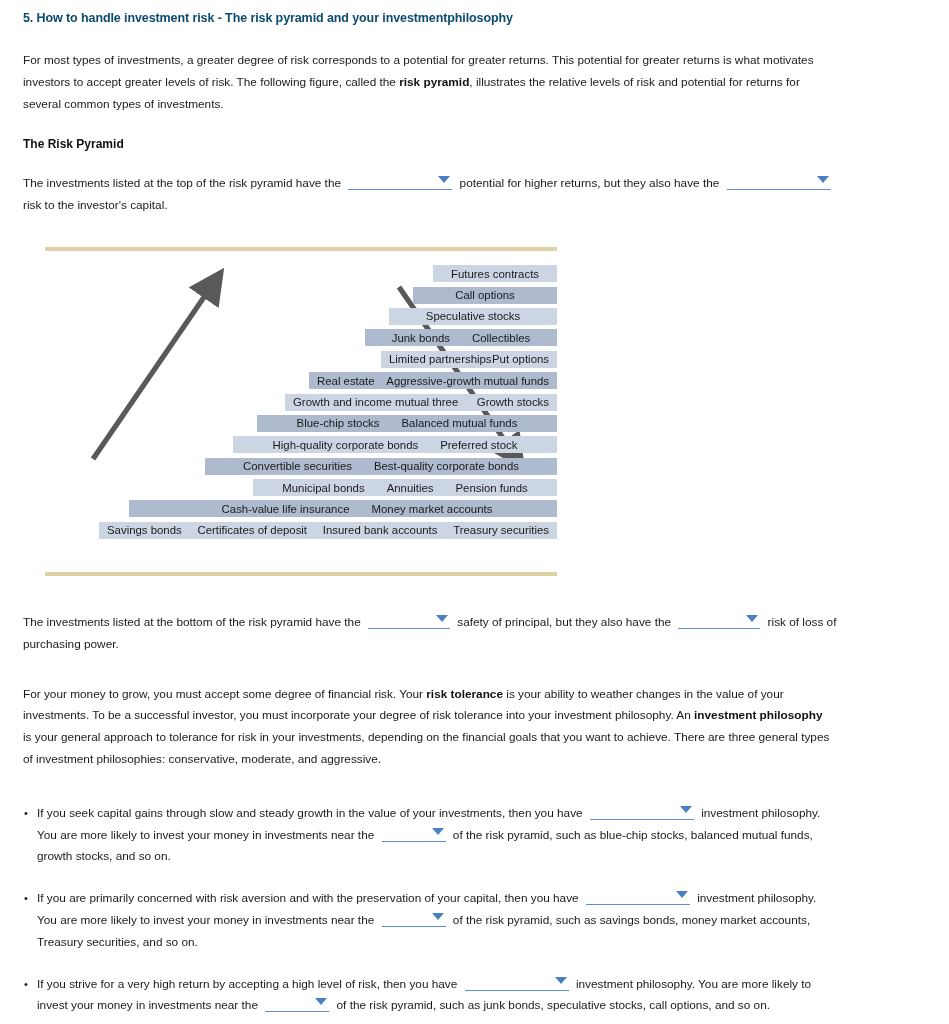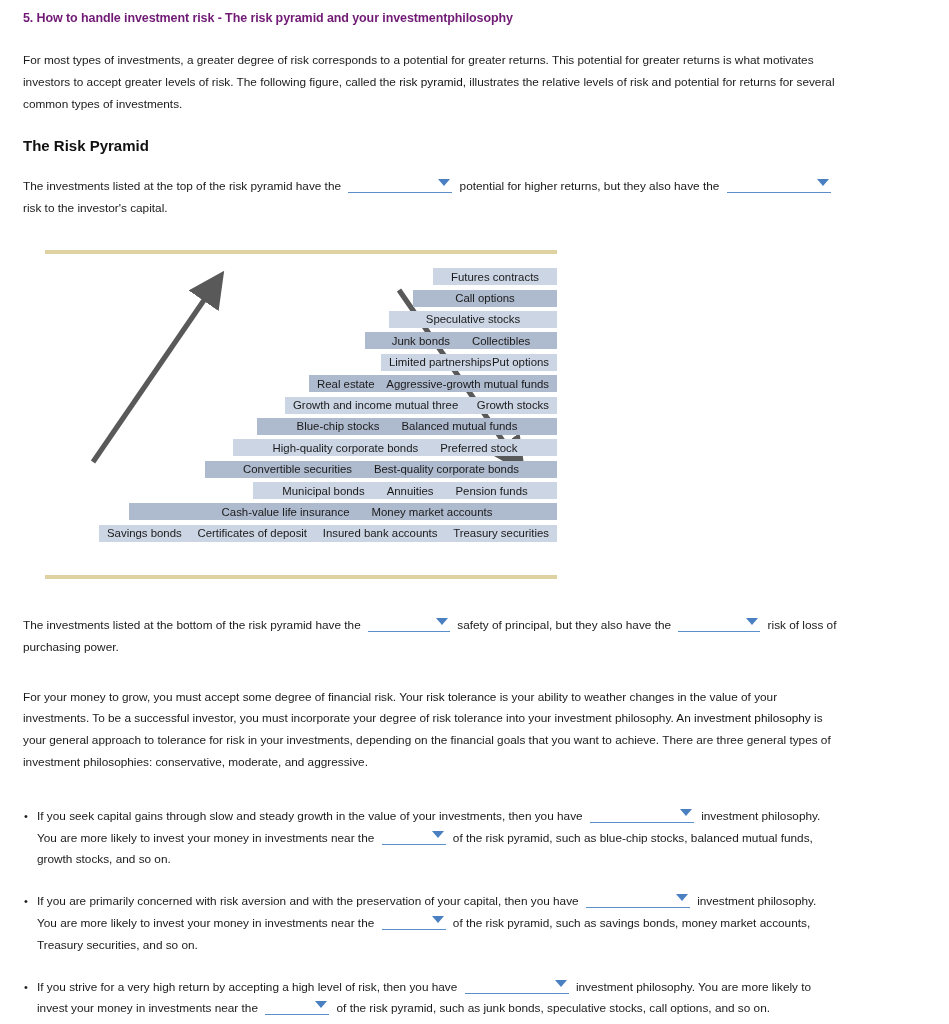--- a/index.html
+++ b/index.html
@@ -8,44 +8,44 @@
     background:#ffffff;
     font-family:"Liberation Sans", sans-serif;
     color:#1a1a1a;
     -webkit-font-smoothing:antialiased;
   }
   .page{position:relative;width:949px;min-height:1024px;padding:0;box-sizing:border-box;}
 
   .title{
     font-size:12.5px;
     font-weight:bold;
-    color:#701a75;
+    color:#0c4a6e;
     padding:11px 0 0 23px;
     letter-spacing:-0.1px;
   }
 
   .para{
     font-size:11.8px;
     line-height:21.8px;
     color:#1a1a1a;
     margin:0;
     padding:0 110px 0 23px;
   }
   .p-intro{padding-top:25px;}
   .sub{
-    font-size:15px;
+    font-size:12px;
     font-weight:bold;
     color:#111;
     padding:22px 0 0 23px;
   }
   .p-top{padding-top:22px;padding-right:100px;}
   .p-bottom{padding-top:20px;padding-right:100px;}
   .p-risk{padding-top:28px;padding-right:115px;}
 
-  b.bold{font-weight:normal;color:#111;}
+  b.bold{font-weight:bold;color:#111;}
 
   
   .dd{
     display:inline-block;
     position:relative;
     vertical-align:-3px;
     border-bottom:1.6px solid #5b8fc9;
     height:15px;
     margin:0 4px;
     background:transparent;

